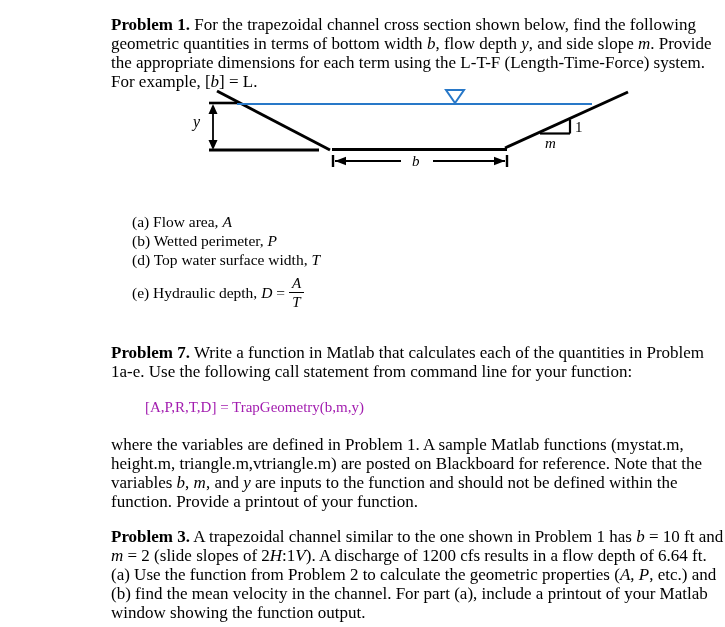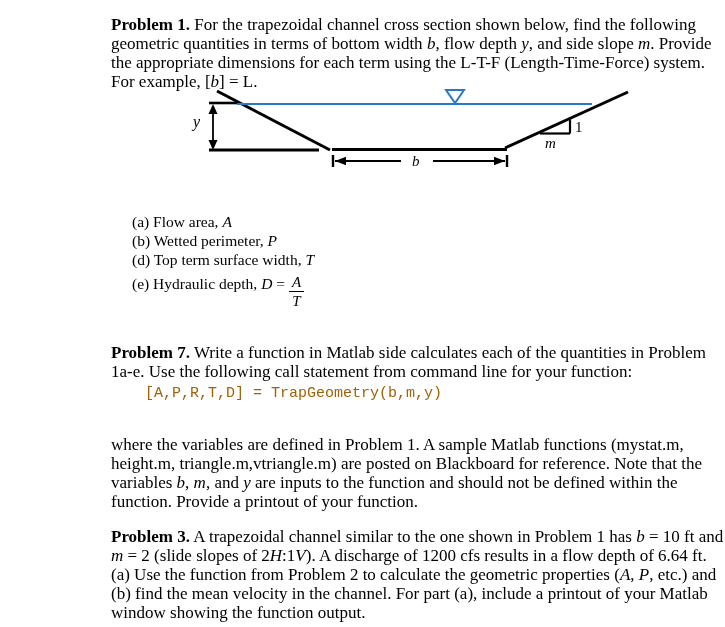--- a/index.html
+++ b/index.html
@@ -13,32 +13,32 @@
     font-size:17px;line-height:19px;
   }
   .bold{font-weight:bold;}
   .italic{font-style:italic;}
   .list{
     position:absolute;left:132px;top:212px;
     font-size:15.5px;line-height:19px;
   }
   .list-item{height:19px;}
   .list-item-e{
-    display:flex;margin-top:5px;height:36px;
+    display:flex;align-items:center;margin-top:5px;height:36px;
   }
   .frac{
     display:inline-flex;flex-direction:column;align-items:center;
     font-style:italic;font-size:15px;line-height:16px;margin-left:4px;
   }
   .frac .num{border-bottom:1.3px solid #000;padding:0 3px 1px 3px;}
   .frac .den{padding-top:1px;}
   .code{
-    position:absolute;left:145px;top:385px;
-    font-family:Liberation Mono, monospace;
-    font-size:15px;letter-spacing:0px;color:#a16207;white-space:pre;
+    position:absolute;left:145px;top:399px;
+    font-family:Liberation Serif, serif;
+    font-size:15px;letter-spacing:0px;color:#a21caf;white-space:pre;
   }
   svg text{font-family:"Liberation Serif", serif;}
   .diagram{position:absolute;left:183px;top:86px;}
 </style>
 </head>
 <body>
 
 <div>
 
   <div class="para" style="top:15px;"><span class="bold">Problem 1.</span><span> For the trapezoidal channel cross section shown below, find the following geometric quantities in terms of bottom width </span><span class="italic">b</span><span>, flow depth </span><span class="italic">y</span><span>, and side slope </span><span class="italic">m</span><span>. Provide the appropriate dimensions for each term using the L-T-F (Length-Time-Force) system. For example, [</span><span class="italic">b</span><span>] = L.</span></div>
@@ -80,31 +80,31 @@
       <line x1="357" y1="47.5" x2="387" y2="47.5" stroke="#000" stroke-width="2.2"></line>
       <line x1="387" y1="47.5" x2="387" y2="33.5" stroke="#000" stroke-width="2.2"></line>
     </g>
     <text x="392" y="46" font-size="15">1</text>
     <text x="362" y="62" font-size="15" font-style="italic">m</text>
   </svg>
 
   <div class="list">
     <div class="list-item"><span>(a) Flow area, </span><span class="italic">A</span></div>
     <div class="list-item"><span>(b) Wetted perimeter, </span><span class="italic">P</span></div>
-    <div class="list-item"><span>(d) Top term surface width, </span><span class="italic">T</span></div>
+    <div class="list-item"><span>(d) Top water surface width, </span><span class="italic">T</span></div>
     <div class="list-item-e">
       <span><span>(e) Hydraulic depth, </span><span class="italic">D</span><span> = </span></span>
       <span class="frac">
         <span class="num">A</span>
         <span class="den">T</span>
       </span>
     </div>
   </div>
 
-  <div class="para" style="top:343px;"><span class="bold">Problem 7.</span><span> Write a function in Matlab side calculates each of the quantities in Problem 1a-e. Use the following call statement from command line for your function:</span></div>
+  <div class="para" style="top:343px;"><span class="bold">Problem 7.</span><span> Write a function in Matlab that calculates each of the quantities in Problem 1a-e. Use the following call statement from command line for your function:</span></div>
 
   <div class="code">[A,P,R,T,D] = TrapGeometry(b,m,y)</div>
 
   <div class="para" style="top:435px;"><span>where the variables are defined in Problem 1. A sample Matlab functions (mystat.m, height.m, triangle.m,vtriangle.m) are posted on Blackboard for reference. Note that the variables </span><span class="italic">b</span><span>, </span><span class="italic">m</span><span>, and </span><span class="italic">y</span><span> are inputs to the function and should not be defined within the function. Provide a printout of your function.</span></div>
 
   <div class="para" style="top:527px;"><span class="bold">Problem 3.</span><span> A trapezoidal channel similar to the one shown in Problem 1 has </span><span class="italic">b</span><span> = 10 ft and </span><span class="italic">m</span><span> = 2 (slide slopes of 2</span><span class="italic">H</span><span>:1</span><span class="italic">V</span><span>). A discharge of 1200 cfs results in a flow depth of 6.64 ft. (a) Use the function from Problem 2 to calculate the geometric properties (</span><span class="italic">A</span><span>, </span><span class="italic">P</span><span>, etc.) and (b) find the mean velocity in the channel. For part (a), include a printout of your Matlab window showing the function output.</span></div>
 
 </div>
 
 </body></html>

